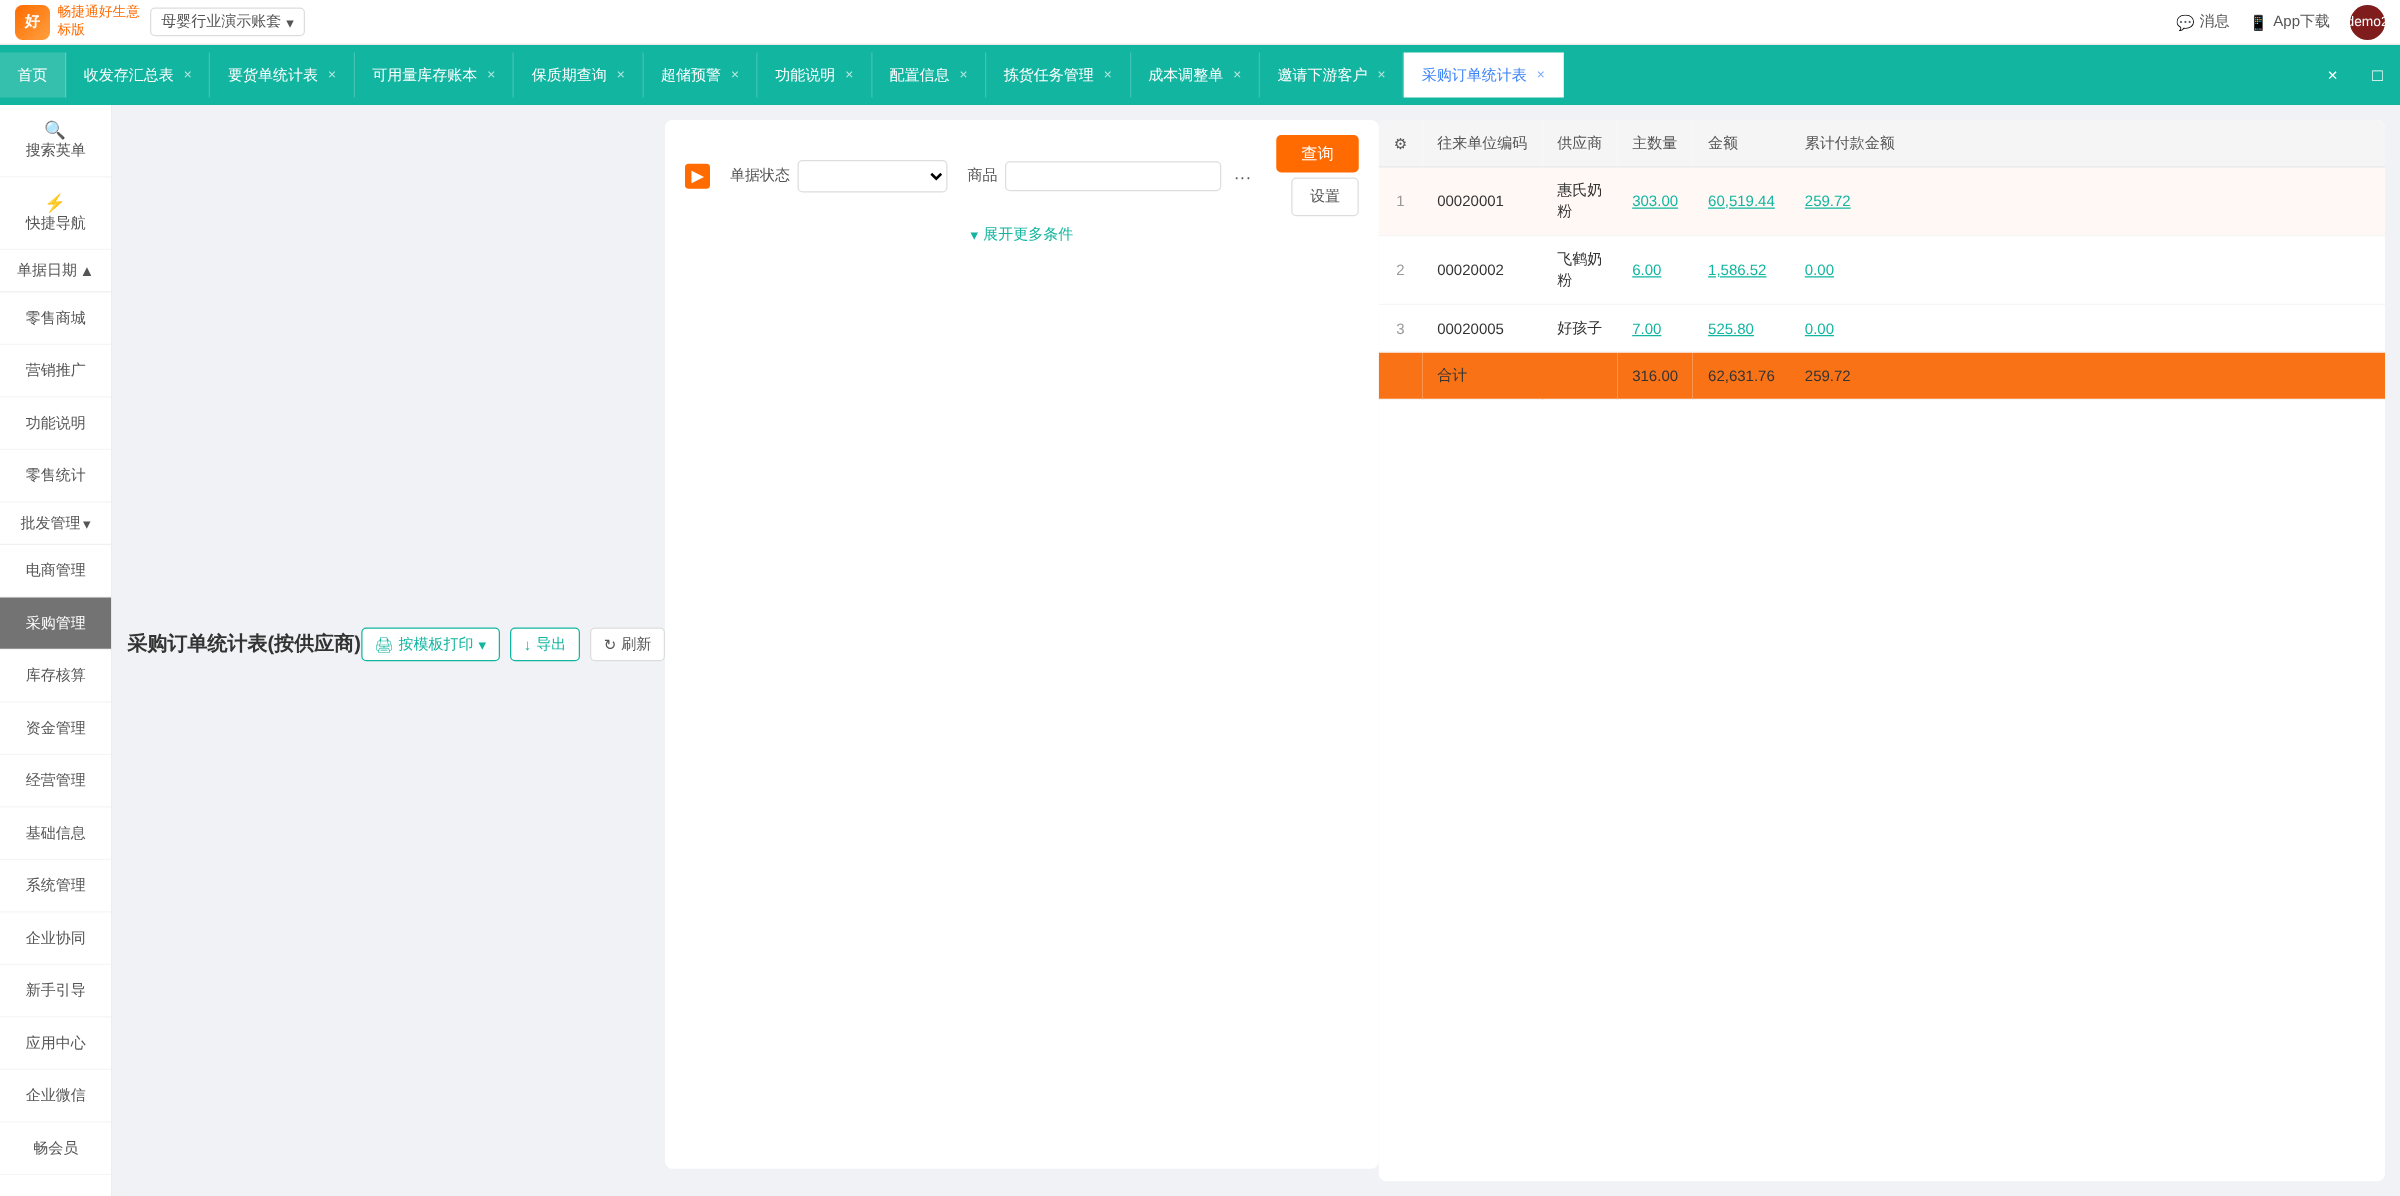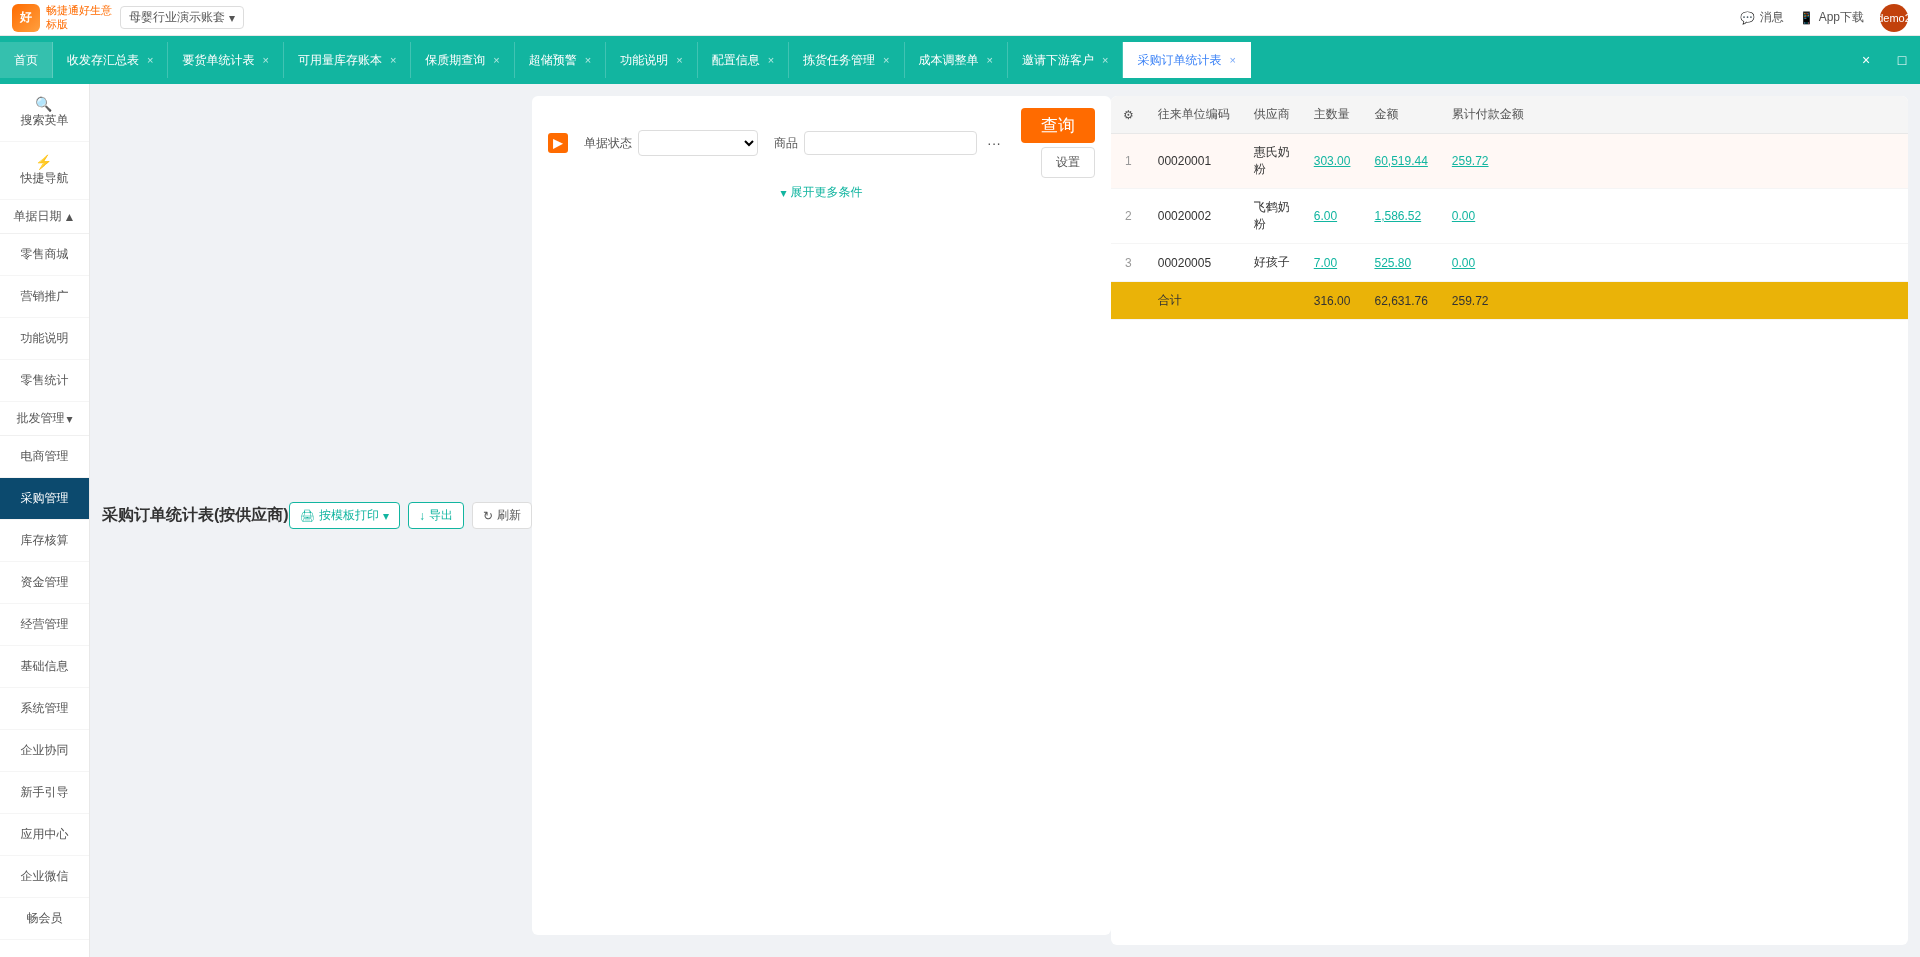--- a/index.html
+++ b/index.html
@@ -7,38 +7,38 @@
 
     
     .top-bar { height: 36px; background: #fff; display: flex; align-items: center; padding: 0 12px; border-bottom: 1px solid #e8e8e8; justify-content: space-between; flex-shrink: 0; }
     .top-bar-left { display: flex; align-items: center; gap: 8px; }
     .logo-area { display: flex; align-items: center; gap: 6px; }
     .logo-icon { width: 28px; height: 28px; background: linear-gradient(135deg, #ff6b00, #ffa040); border-radius: 6px; display: flex; align-items: center; justify-content: center; color: white; font-size: 12px; font-weight: bold; }
     .logo-text { font-size: 11px; color: #ff6b00; line-height: 1.2; }
     .workspace-selector { display: flex; align-items: center; gap: 4px; padding: 2px 8px; border: 1px solid #ddd; border-radius: 4px; cursor: pointer; font-size: 12px; color: #555; }
     .top-bar-right { display: flex; align-items: center; gap: 16px; }
     .top-bar-action { display: flex; align-items: center; gap: 4px; font-size: 12px; color: #555; cursor: pointer; }
-    .user-avatar { width: 28px; height: 28px; border-radius: 50%; background: #c2410c; display: flex; align-items: center; justify-content: center; color: white; font-size: 11px; }
+    .user-avatar { width: 28px; height: 28px; border-radius: 50%; background: #7f1d1d; display: flex; align-items: center; justify-content: center; color: white; font-size: 11px; }
 
     
     .nav-tabs { height: 48px; background: #12b5a0; display: flex; align-items: center; flex-shrink: 0; overflow: hidden; }
     .nav-tab { height: 36px; padding: 0 14px; display: flex; align-items: center; gap: 4px; color: white; font-size: 12px; cursor: pointer; white-space: nowrap; border-right: 1px solid rgba(255,255,255,0.2); }
     .nav-tab.home { background: rgba(255,255,255,0.15); }
     .nav-tab.active { background: #fff; color: #3b82f6; }
     .nav-tab .close-btn { margin-left: 4px; opacity: 0.7; font-size: 11px; }
     .nav-tabs-right { margin-left: auto; display: flex; align-items: center; }
     .nav-tab-action { width: 36px; height: 36px; display: flex; align-items: center; justify-content: center; color: white; cursor: pointer; font-size: 14px; }
 
     
     .main-layout { display: flex; flex: 1; overflow: hidden; }
 
     
     .sidebar { width: 90px; background: #fff; border-right: 1px solid #e8e8e8; display: flex; flex-direction: column; flex-shrink: 0; overflow-y: auto; }
     .sidebar-item { padding: 12px 4px; text-align: center; cursor: pointer; font-size: 12px; color: #555; border-bottom: 1px solid #f5f5f5; }
-    .sidebar-item.active { background: #0c4a6e; color: white; }
+    .sidebar-item.active { background: #737373; color: white; }
     .sidebar-section { padding: 8px 4px; text-align: center; cursor: pointer; font-size: 12px; color: #555; border-bottom: 1px solid #f0f0f0; }
     .sidebar-section.has-arrow { display: flex; align-items: center; justify-content: center; gap: 2px; }
 
     
     .content-area { flex: 1; display: flex; overflow: hidden; padding: 12px; background: #f0f2f5; }
 
     
     .page-header { display: flex; align-items: center; justify-content: space-between; margin-bottom: 10px; }
     .page-title { font-size: 16px; font-weight: bold; color: #333; }
     .header-actions { display: flex; align-items: center; gap: 8px; }
@@ -51,37 +51,37 @@
     .filter-row { display: flex; align-items: center; gap: 16px; flex-wrap: wrap; }
     .filter-item { display: flex; align-items: center; gap: 6px; }
     .filter-label { font-size: 12px; color: #555; white-space: nowrap; }
     .filter-toggle-btn { width: 20px; height: 20px; background: #ff6b00; color: white; border: none; border-radius: 3px; cursor: pointer; display: flex; align-items: center; justify-content: center; font-size: 12px; font-weight: bold; }
     .date-quick-btns { display: flex; gap: 4px; }
     .date-quick-btn { padding: 2px 6px; border: 1px solid #ddd; border-radius: 3px; font-size: 11px; cursor: pointer; color: #555; background: white; }
     .date-custom-tag { padding: 2px 6px; background: #12b5a0; color: white; border-radius: 3px; font-size: 11px; }
     .date-range-text { font-size: 11px; color: #888; }
     .filter-select { padding: 4px 8px; border: 1px solid #ddd; border-radius: 4px; font-size: 12px; min-width: 120px; background: white; }
     .filter-input { padding: 4px 8px; border: 1px solid #ddd; border-radius: 4px; font-size: 12px; min-width: 140px; }
-    .btn-query { padding: 6px 20px; background: #ff6b00; color: white; border: none; border-radius: 4px; cursor: pointer; font-size: 17px; }
+    .btn-query { padding: 6px 20px; background: #ff6b00; color: white; border: none; border-radius: 4px; cursor: pointer; font-size: 13px; }
     .btn-settings { padding: 6px 14px; background: white; color: #555; border: 1px solid #ddd; border-radius: 4px; cursor: pointer; font-size: 12px; display: block; margin-top: 4px; }
     .query-actions { display: flex; flex-direction: column; align-items: flex-end; margin-left: auto; }
 
     
     .table-container { background: white; border-radius: 6px; flex: 1; overflow: hidden; display: flex; flex-direction: column; }
     table { width: 100%; border-collapse: collapse; }
     thead tr { background: #f5f5f5; }
     th { padding: 10px 12px; text-align: left; font-size: 12px; font-weight: normal; color: #555; border-bottom: 1px solid #e8e8e8; white-space: nowrap; }
     td { padding: 10px 12px; font-size: 12px; color: #333; border-bottom: 1px solid #f5f5f5; }
     .table-row-1 { background: #fff8f5; }
     .table-row-2 { background: white; }
     .table-row-3 { background: white; }
     td.link-val { color: #12b5a0; text-decoration: underline; cursor: pointer; }
     .row-num { color: #999; text-align: center; }
     .settings-col { width: 30px; text-align: center; }
-    .footer-row { background: #eab308; font-size: 12px; }
+    .footer-row { background: #f97316; font-size: 12px; }
     .footer-row td { font-weight: normal; padding: 10px 12px; }
 
     .expand-more-row { display: flex; justify-content: center; padding: 6px 0; }
     .expand-more-btn { display: flex; align-items: center; gap: 4px; color: #12b5a0; cursor: pointer; font-size: 12px; background: none; border: none; }
 
     .ellipsis-btn { background: none; border: none; cursor: pointer; color: #555; font-size: 14px; padding: 0 4px; }
   </style>
 </head>
 <body>
 

